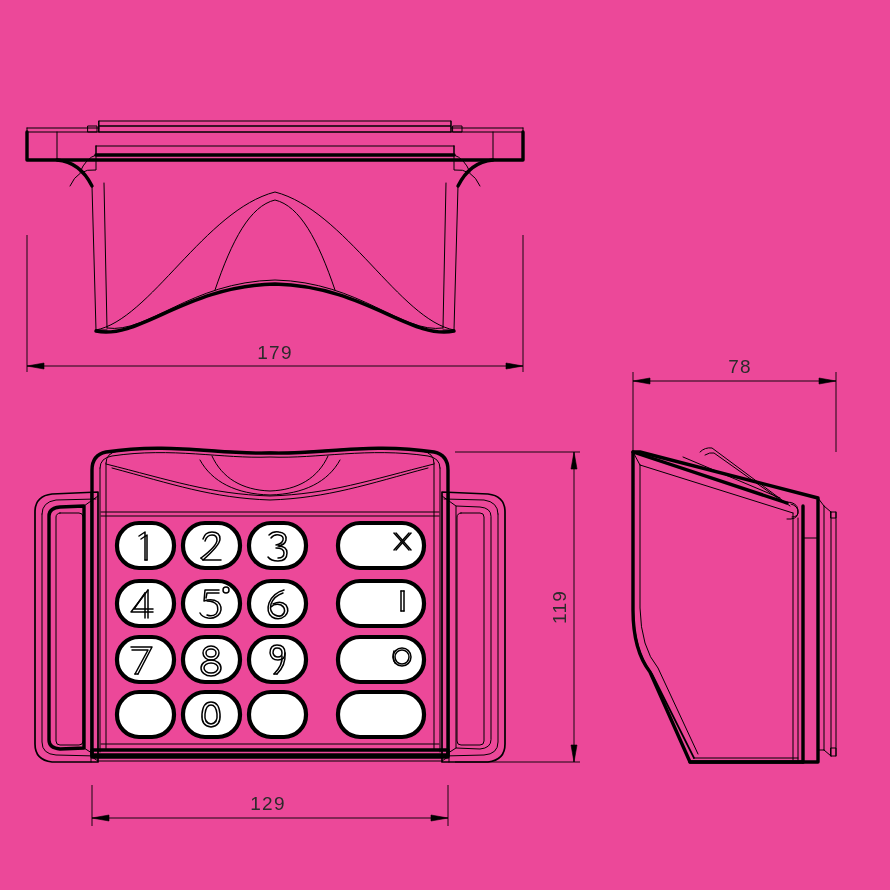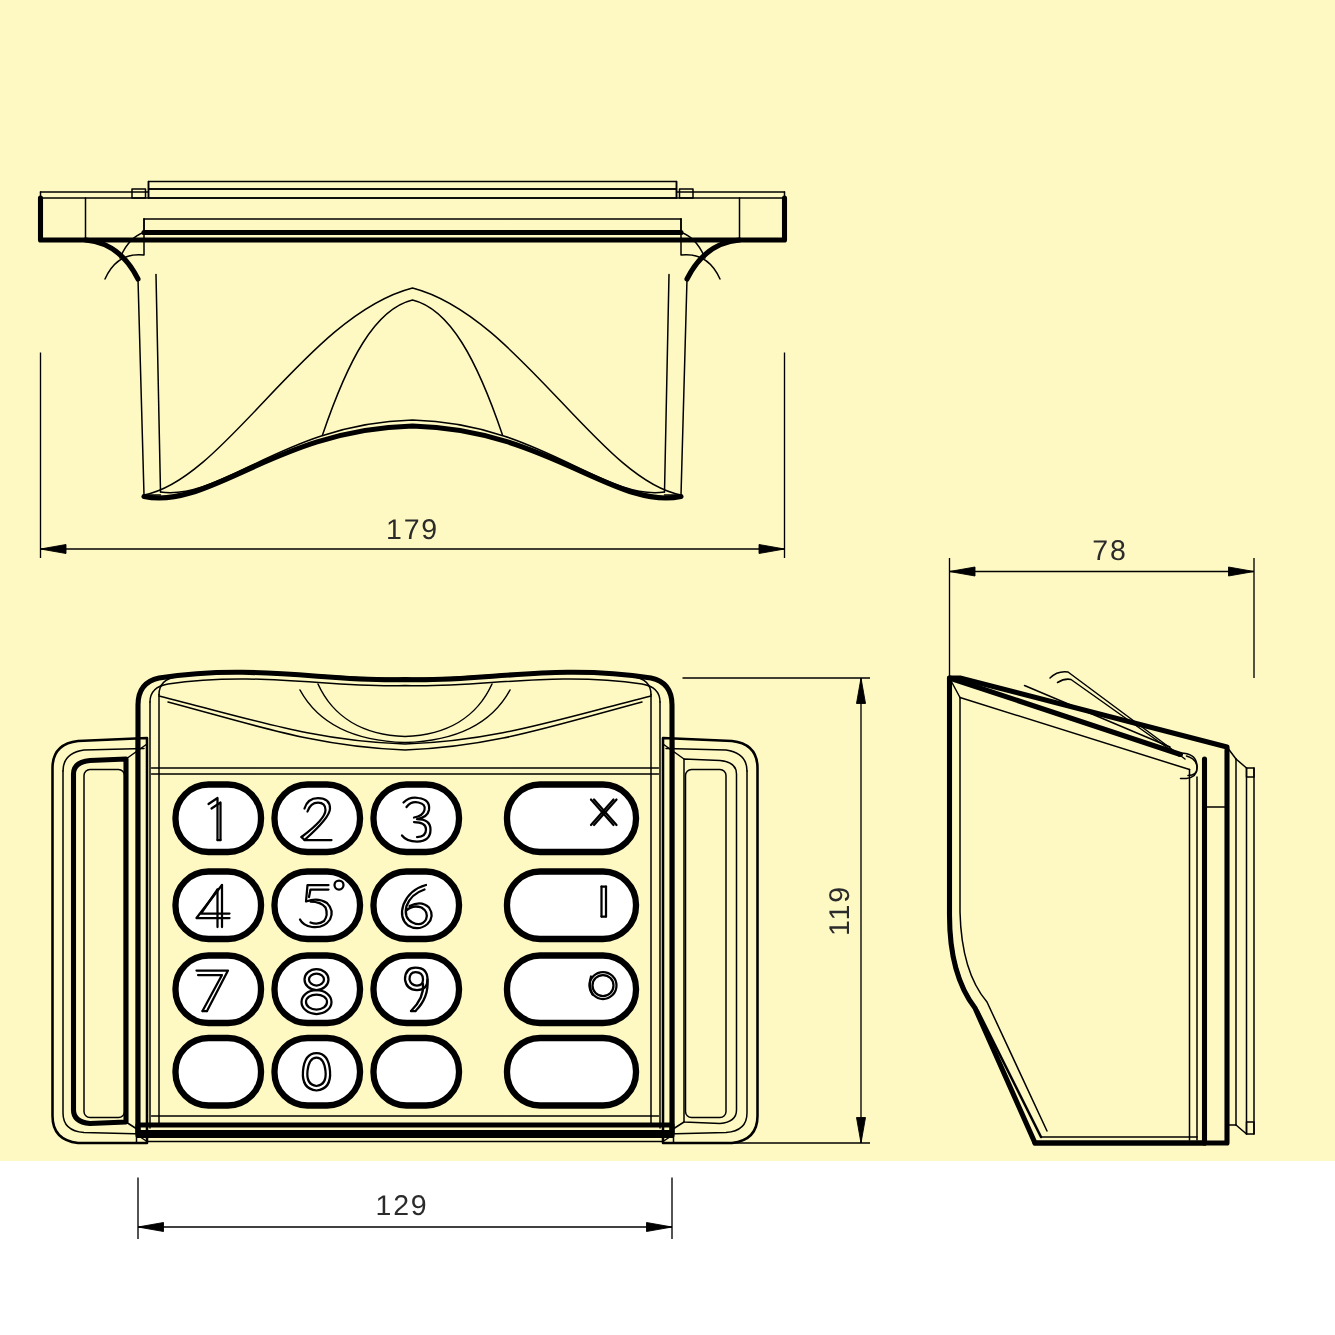--- a/index.html
+++ b/index.html
@@ -10,22 +10,22 @@
   }
   body {
     width: 890px;
     height: 890px;
     overflow: hidden;
     font-family: "Liberation Sans", sans-serif;
   }
   #drawing-root {
     position: relative;
     width: 890px;
-    height: 774px;
-    background: #fef9c3;
+    height: 890px;
+    background: #ec4899;
   }
   svg#cad-canvas {
     position: absolute;
     top: 0;
     left: 0;
     width: 890px;
     height: 890px;
     display: block;
   }
   .thin  { fill: none; stroke: #000000; stroke-width: 1;   stroke-linecap: round; stroke-linejoin: round; }

